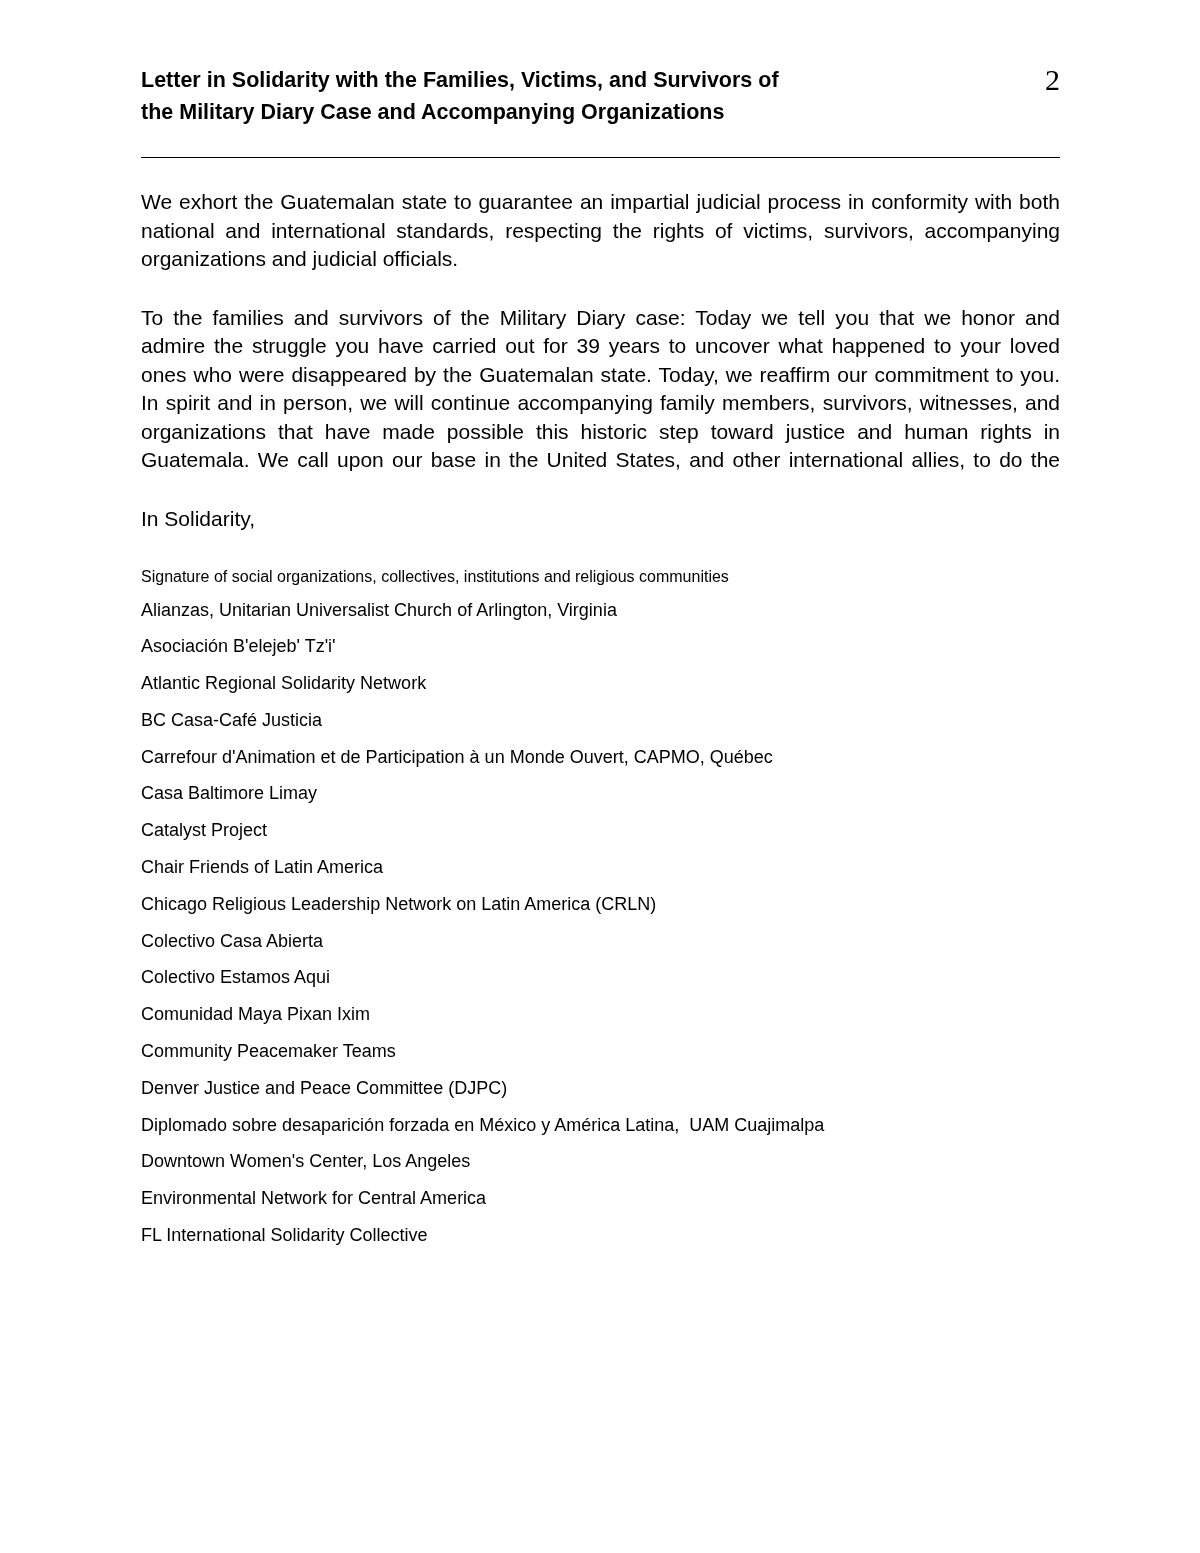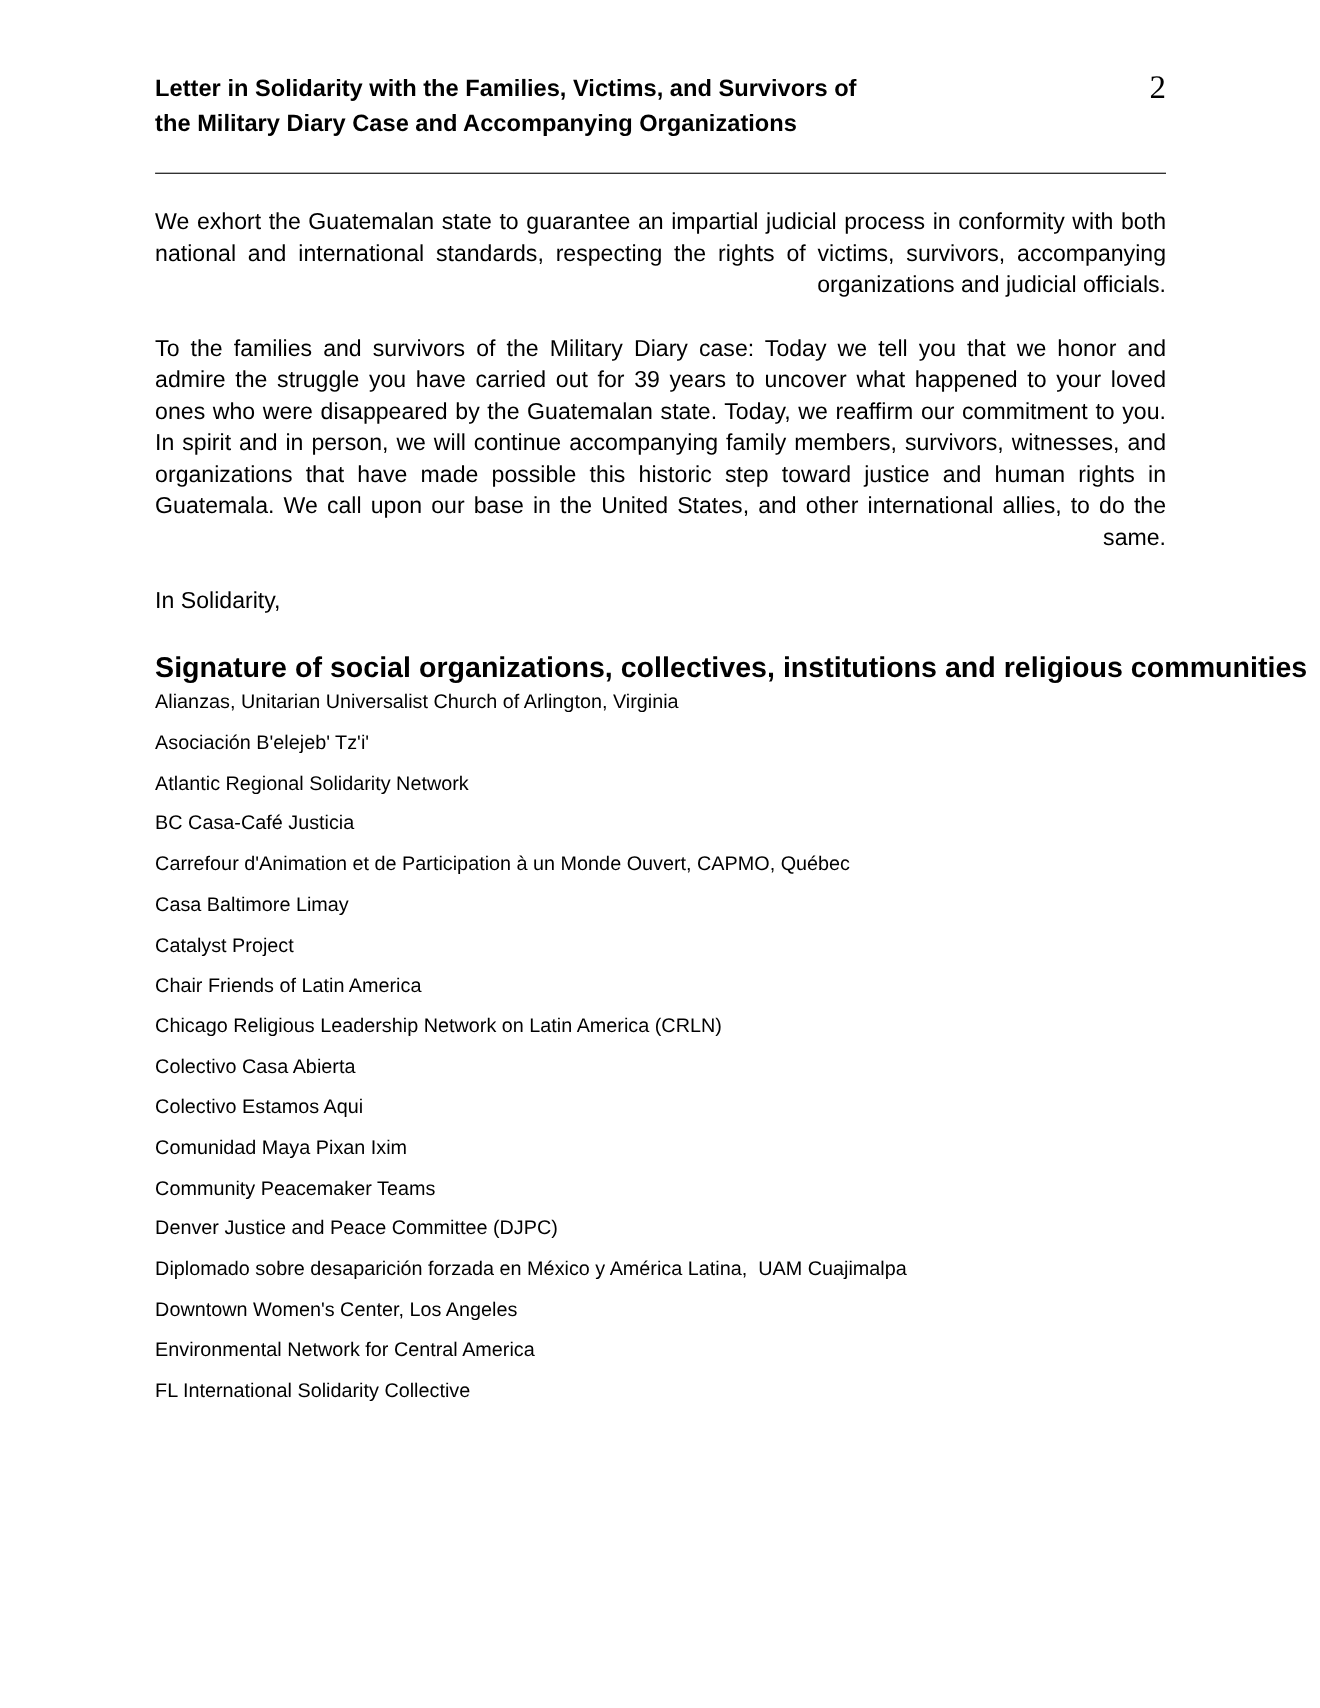--- a/index.html
+++ b/index.html
@@ -52,30 +52,30 @@
   .para {
     font-size: 21px;
     line-height: 28.5px;
     margin: 0 0 30px 0;
   }
   .jline {
     text-align: justify;
     text-align-last: justify;
   }
   .lline {
-    text-align: right;
+    text-align: left;
   }
   .closing {
     font-size: 21px;
     line-height: 28.5px;
     margin: 0 0 30px 0;
   }
   .sig-heading {
-    font-weight: bold;
-    font-size: 26px;
+    font-weight: normal;
+    font-size: 16px;
     line-height: 28.5px;
     margin: 0 0 4px 0;
     white-space: nowrap;
   }
   .sig-item {
     font-size: 18px;
     line-height: 28.5px;
     margin: 0 0 8.3px 0;
     white-space: pre-wrap;
   }
@@ -102,21 +102,20 @@
       <div class="lline">organizations and judicial officials.</div>
     </div>
 
     <div class="para">
       <div class="jline">To the families and survivors of the Military Diary case: Today we tell you that we honor and</div>
       <div class="jline">admire the struggle you have carried out for 39 years to uncover what happened to your loved</div>
       <div class="jline">ones who were disappeared by the Guatemalan state. Today, we reaffirm our commitment to you.</div>
       <div class="jline">In spirit and in person, we will continue accompanying family members, survivors, witnesses, and</div>
       <div class="jline">organizations that have made possible this historic step toward justice and human rights in</div>
       <div class="jline">Guatemala. We call upon our base in the United States, and other international allies, to do the</div>
-      <div class="lline">same.</div>
     </div>
 
 
     <div class="closing">In Solidarity,</div>
 
     <div class="sig-heading">Signature of social organizations, collectives, institutions and religious communities</div>
 
     <div class="sig-list">
       <div class="sig-item">Alianzas, Unitarian Universalist Church of Arlington, Virginia</div>
       <div class="sig-item">Asociación B'elejeb' Tz'i'</div>

